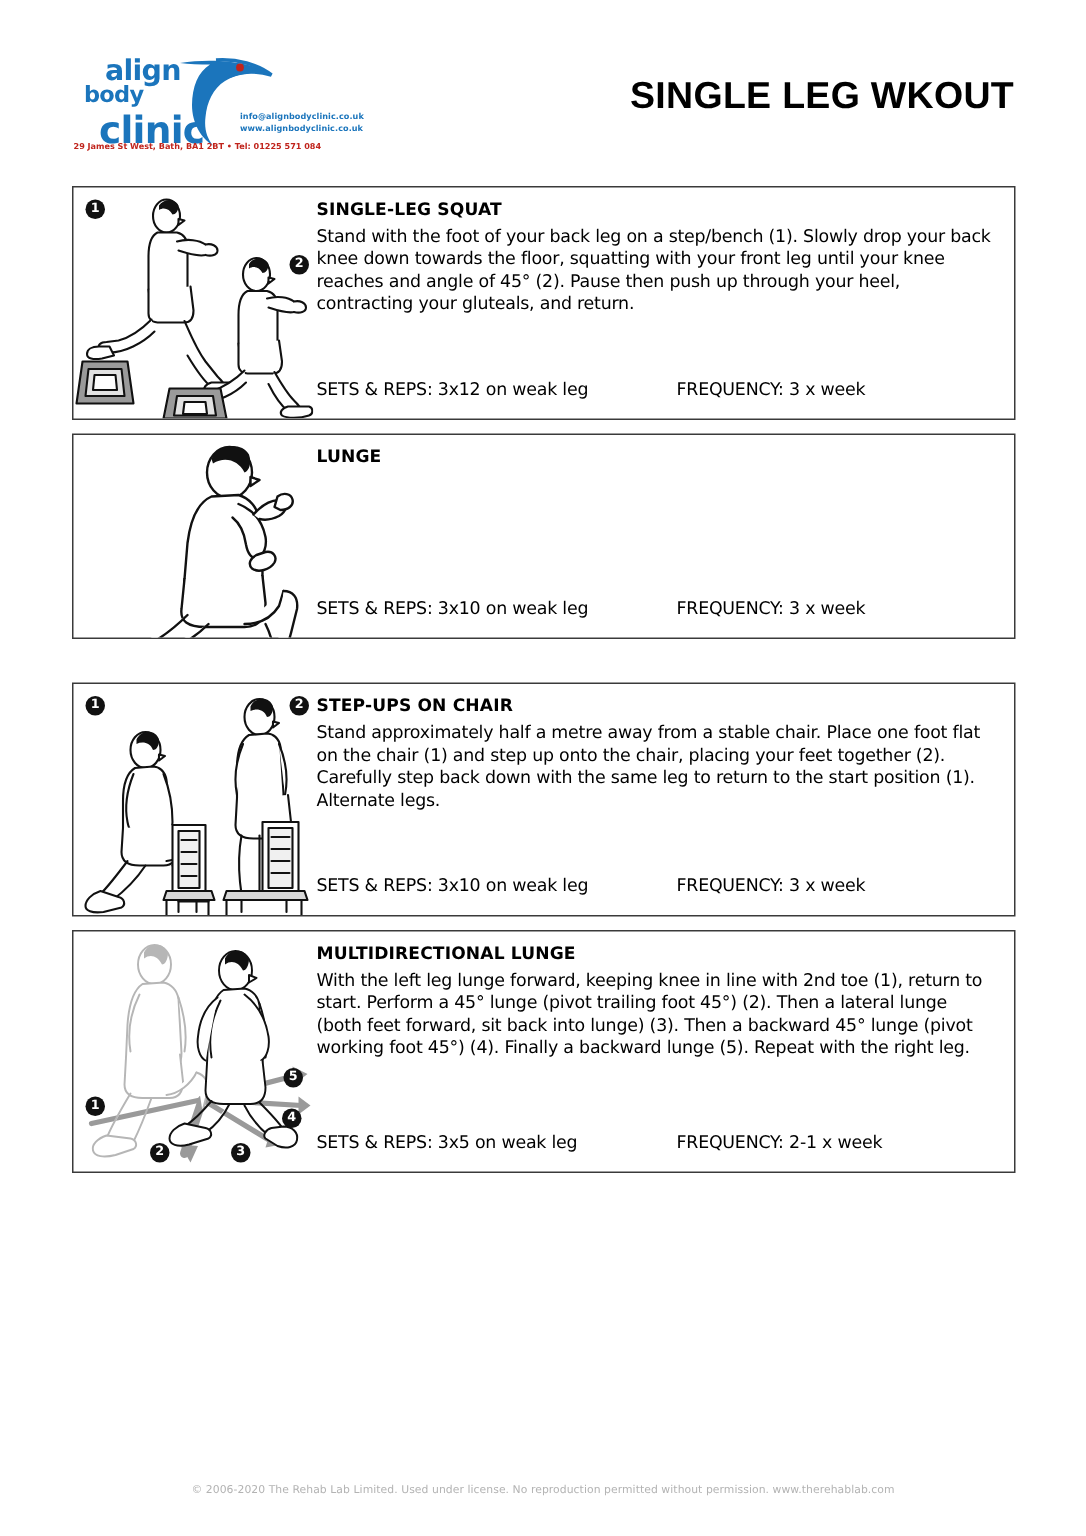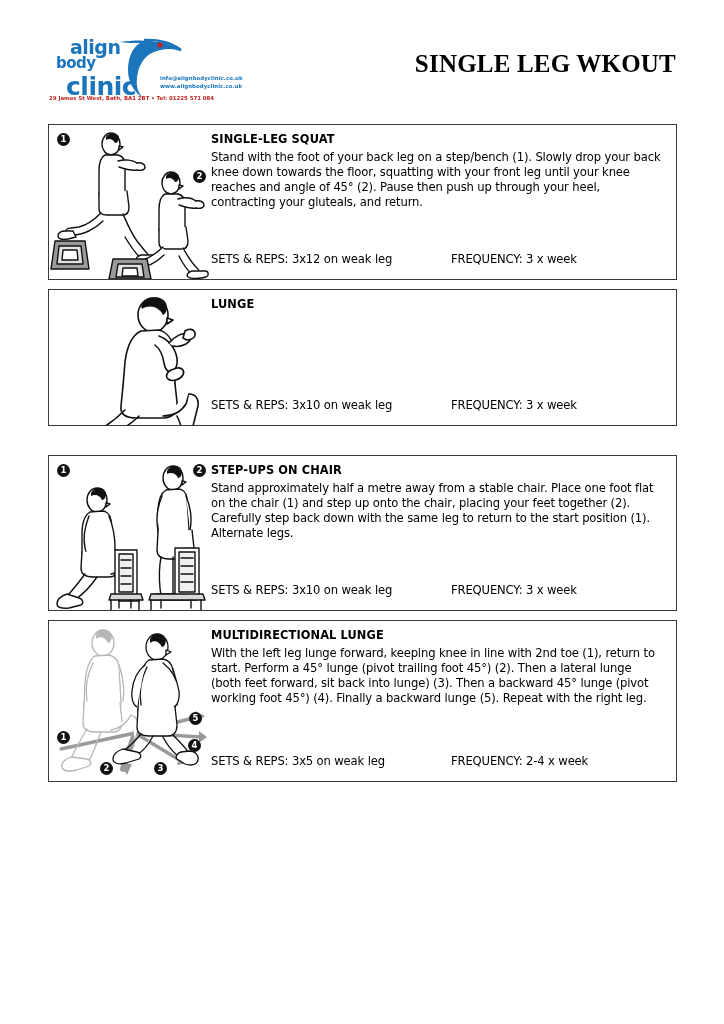--- a/index.html
+++ b/index.html
@@ -84,21 +84,21 @@
     font-family: "DejaVu Sans", sans-serif;
     font-size: 5.4px;
     font-weight: bold;
     line-height: 8px;
     white-space: nowrap;
   }
   .page-title {
     position: absolute;
     right: 48px;
     top: 50px;
-    font-family: Liberation Serif, serif;
+    font-family: Liberation Sans, sans-serif;
     font-size: 25px;
     font-weight: bold;
     color: #000000;
     letter-spacing: 0.2px;
     white-space: nowrap;
   }
   
   .exercise {
     position: absolute;
     left: 48px;
@@ -431,19 +431,20 @@
     <div class="badge" style="left:51px; top:141px;">2</div>
     <div class="badge" style="left:105px; top:141px;">3</div>
     <div class="badge" style="left:139px; top:118px;">4</div>
     <div class="badge" style="left:140px; top:91px;">5</div>
 
     <div class="ex-content">
       <div class="ex-title">MULTIDIRECTIONAL LUNGE</div>
       <div class="ex-desc">With the left leg lunge forward, keeping knee in line with 2nd toe (1), return to start. Perform a 45° lunge (pivot trailing foot 45°) (2). Then a lateral lunge (both feet forward, sit back into lunge) (3). Then a backward 45° lunge (pivot working foot 45°) (4). Finally a backward lunge (5). Repeat with the right leg.</div>
       <div class="ex-footline">
         <div class="ex-sets">SETS &amp; REPS: 3x5 on weak leg</div>
-        <div class="ex-freq">FREQUENCY: 2-4 x week</div>
+        <div class="ex-freq">FREQUENCY: 2-1 x week</div>
       </div>
     </div>
   </div>
 
+  <div class="footer">© 2006-2020 The Rehab Lab Limited. Used under license. No reproduction permitted without permission. www.therehablab.com</div>
 
 </div>
 
 </body></html>

